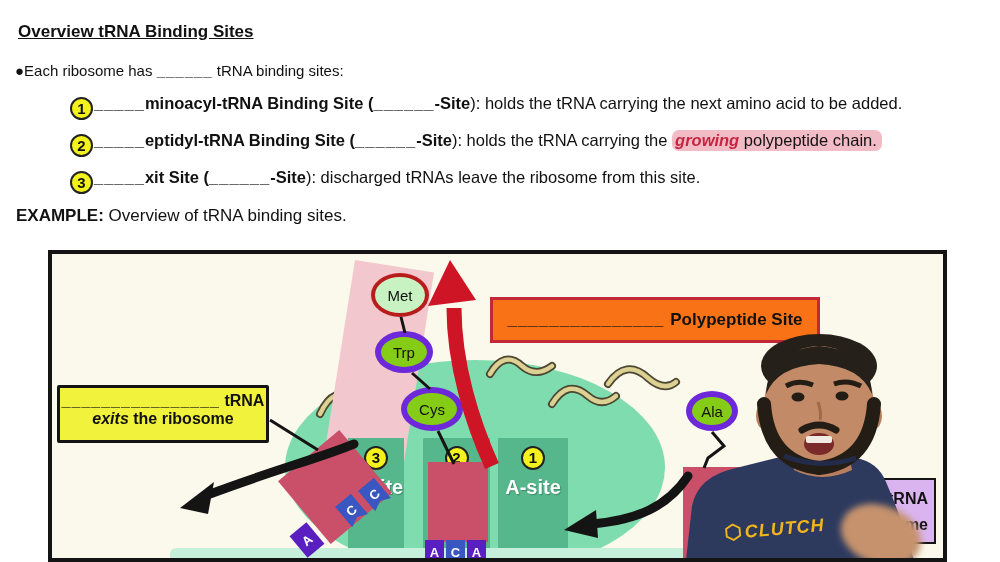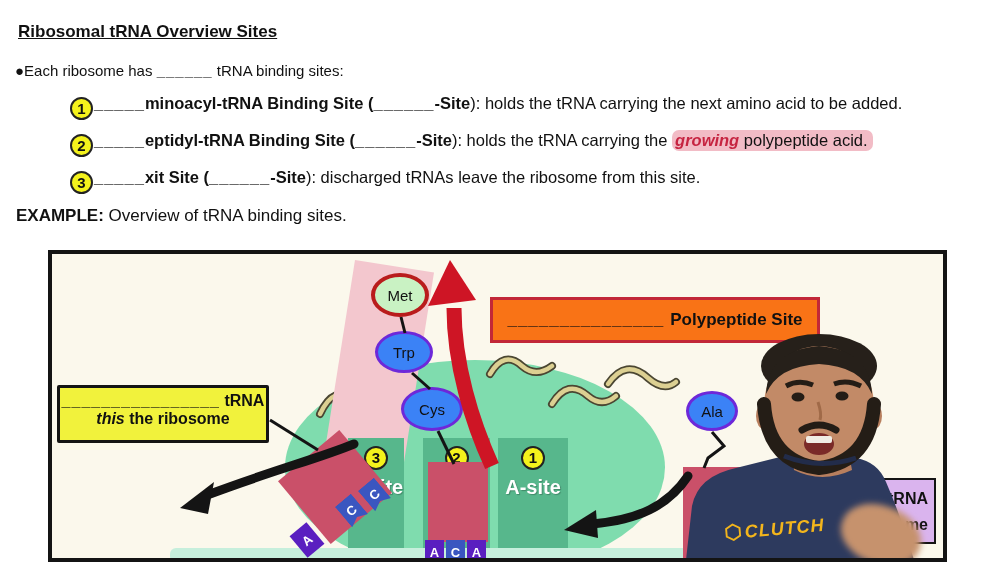--- a/index.html
+++ b/index.html
@@ -40,21 +40,21 @@
                 color:#fff; font-weight:bold; font-size:20px;
                 text-shadow:1px 1px 1px rgba(0,0,0,.25); }
   .trna-rect { position:absolute; background:#ca5069; z-index:6; }
   .tab { position:absolute; color:#fff; font-weight:bold; font-size:13px;
          display:flex; align-items:center; justify-content:center; z-index:7; }
   .tab.purple { background:#5a1fc0; }
   .tab.blue { background:#3a56c0; clip-path:polygon(0 0,100% 0,100% 100%,50% 82%,0 100%); }
   .aa-oval { position:absolute; border-radius:50%; display:flex; align-items:center;
              justify-content:center; font-size:15px; font-weight:normal; z-index:8; }
   .aa-green  { background:#c9f2c3; border:4px solid #b91c1c; }
-  .aa-purple { background:#3b82f6; border:3px solid #6d28d9; }
+  .aa-purple { background:#84cc16; border:6px solid #6d28d9; }
   .poly-box { position:absolute; left:438px; top:43px; width:330px; height:46px;
               background:#f97316; border:3px solid #c22838; z-index:9;
               display:flex; align-items:center; justify-content:center;
               font-size:17px; white-space:nowrap; }
   .poly-box b { margin-left:6px; }
   .exit-box { position:absolute; left:5px; top:131px; width:212px; height:58px;
               background:#f1f23c; border:3px solid #141414; border-radius:2px; z-index:9;
               text-align:center; font-size:16px; font-weight:bold; padding-top:4px; }
   .exit-box .l2 i { font-style:italic; }
   .enter-box { position:absolute; left:813px; top:224px; width:71px; height:66px;
@@ -69,32 +69,32 @@
             z-index:35; color:#f3b51c; font-weight:bold; font-style:italic;
             font-size:18px; letter-spacing:1px; white-space:nowrap; }
   .clutch .hex { font-style:normal; font-size:20px; margin-right:2px; }
   .hand-blur { position:absolute; left:788px; top:252px; width:82px; height:58px;
                background:#c6926d; border-radius:48%; filter:blur(3px);
                transform:rotate(20deg); z-index:36; }
 </style>
 </head>
 <body>
 
-<div class="page-title">Ribosomal tRNA Overview Sites</div>
+<div class="page-title">Overview tRNA Binding Sites</div>
 
 <div class="bullet-line">
   <span>●</span><span>Each ribosome has </span><span class="blank">______</span><span> tRNA binding sites:</span>
 </div>
 
 <div class="list-row" style="top:94px;">
   <span class="num-circle">1</span><span class="blank seg-bold">_____</span><span class="seg-bold">minoacyl-tRNA Binding Site (</span><span class="blank seg-bold">______</span><span class="seg-bold">-Site</span><span>): holds the tRNA carrying the next amino acid to be added.</span>
 </div>
 
 <div class="list-row" style="top:131px;">
-  <span class="num-circle">2</span><span class="blank seg-bold">_____</span><span class="seg-bold">eptidyl-tRNA Binding Site (</span><span class="blank seg-bold">______</span><span class="seg-bold">-Site</span><span>): holds the tRNA carrying the </span><span class="hl"><span class="hl-it">growing</span><span> polypeptide acid.</span></span>
+  <span class="num-circle">2</span><span class="blank seg-bold">_____</span><span class="seg-bold">eptidyl-tRNA Binding Site (</span><span class="blank seg-bold">______</span><span class="seg-bold">-Site</span><span>): holds the tRNA carrying the </span><span class="hl"><span class="hl-it">growing</span><span> polypeptide chain.</span></span>
 </div>
 
 <div class="list-row" style="top:168px;">
   <span class="num-circle">3</span><span class="blank seg-bold">_____</span><span class="seg-bold">xit Site (</span><span class="blank seg-bold">______</span><span class="seg-bold">-Site</span><span>): discharged tRNAs leave the ribosome from this site.</span>
 </div>
 
 <div class="example-line">
   <span class="example-label">EXAMPLE:</span><span> Overview of tRNA binding sites.</span>
 </div>
 
@@ -148,21 +148,21 @@
   <div class="aa-oval aa-purple" style="left:349px; top:133px; width:62px; height:44px;">Cys</div>
   <div class="aa-oval aa-purple" style="left:634px; top:137px; width:52px; height:40px; z-index:11;">Ala</div>
 
   <div class="poly-box">
     <span class="blank">_______________</span>
     <b>Polypeptide Site</b>
   </div>
 
   <div class="exit-box">
     <div class="l1"><span class="blank">________________</span><span> tRNA</span></div>
-    <div class="l2"><i>this</i><span> the ribosome</span></div>
+    <div class="l2"><i>exits</i><span> the ribosome</span></div>
   </div>
 
   <div class="enter-box">
     <div>tRNA</div>
     <div>me</div>
   </div>
 
   <svg class="overlay-svg" viewBox="0 0 891 304">
 
     <g stroke="#141414" stroke-width="3" fill="none">

